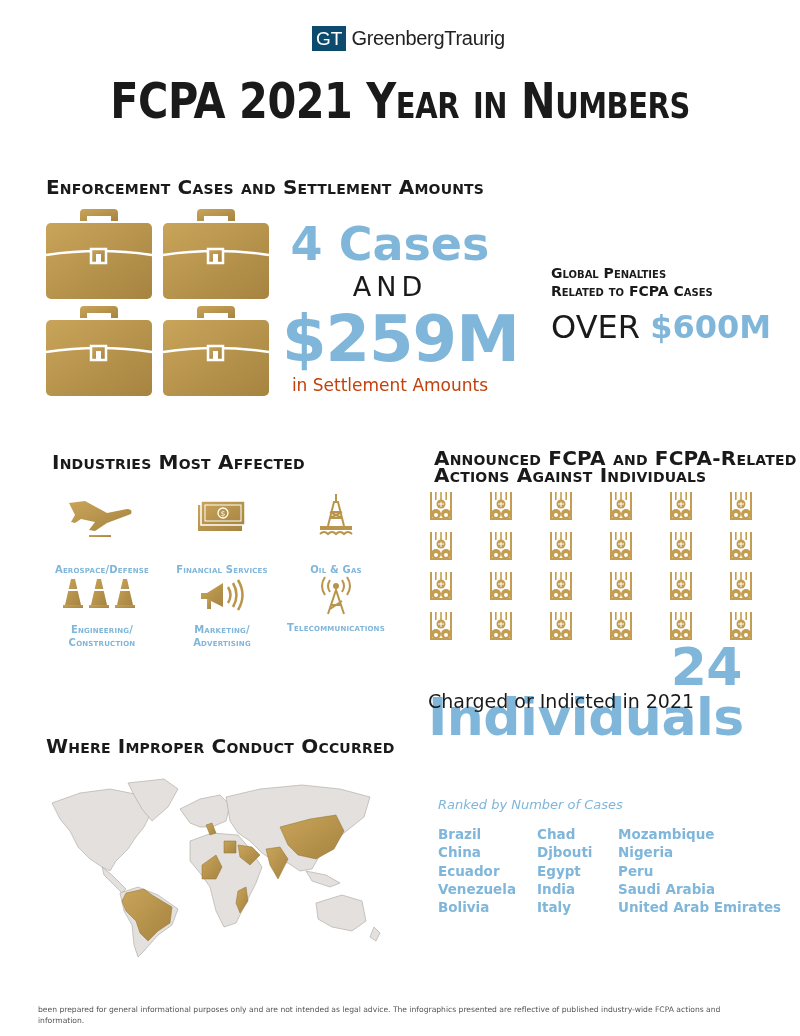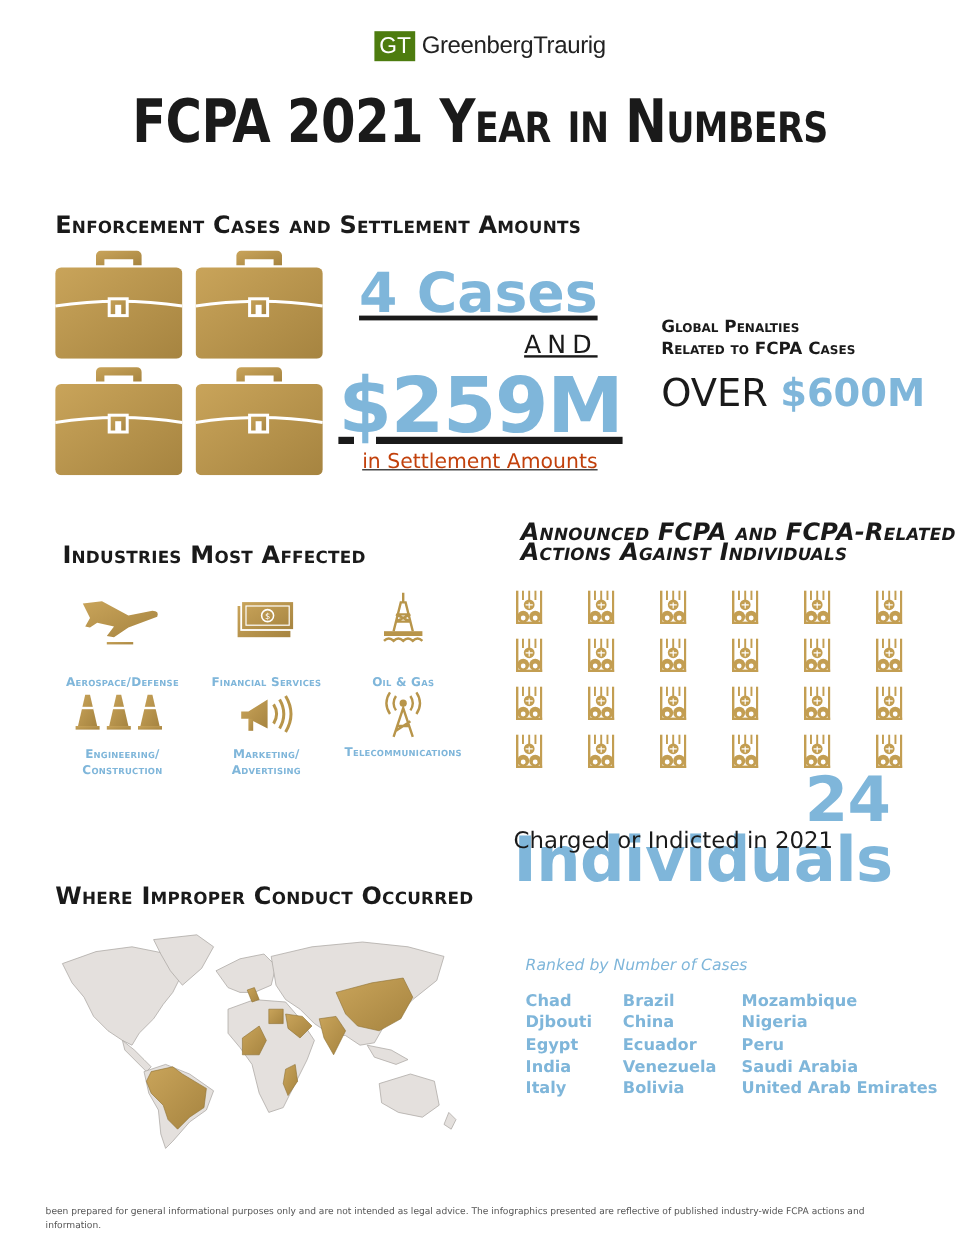--- a/index.html
+++ b/index.html
@@ -1,31 +1,31 @@
 <!DOCTYPE html>
 <html><head>
 <meta charset="utf-8">
 <style>
   html,body{margin:0;padding:0;background:#fff;}
   body{width:800px;height:1036px;position:relative;overflow:hidden;font-family:"DejaVu Sans",sans-serif;color:#1a1a1a;}
   .abs{position:absolute;}
 
   
   .logo{left:312px;top:26px;display:flex;align-items:center;gap:5px;}
-  .logo-box{background:#4d7c0f;color:#fff;font-family:"Liberation Sans",sans-serif;font-size:19px;padding:1px 4px;line-height:24px;height:25px;box-sizing:border-box;}
+  .logo-box{background:#0c4a6e;color:#fff;font-family:"Liberation Sans",sans-serif;font-size:19px;padding:1px 4px;line-height:24px;height:25px;box-sizing:border-box;}
   .logo-name{font-family:"Liberation Sans",sans-serif;font-size:20px;color:#222;letter-spacing:-0.3px;}
   .title{left:0;top:72px;width:800px;text-align:center;font-family:"DejaVu Sans Condensed","DejaVu Sans",sans-serif;font-size:50px;font-weight:bold;font-variant:small-caps;letter-spacing:-0.5px;color:#1a1a1a;transform:scaleX(0.92);}
 
   .sec-h{font-size:20px;font-variant:small-caps;font-weight:bold;letter-spacing:0.2px;color:#1a1a1a;}
 
   
   .brief{position:absolute;width:106px;height:92px;}
-  .cases{left:282px;top:218px;width:216px;text-align:right;text-decoration:underline;}
+  .cases{left:282px;top:218px;width:216px;text-align:center;}
   .cases .big1{font-size:46px;font-weight:bold;color:#7fb6da;line-height:52px;}
-  .cases .and{font-size:21px;letter-spacing:5px;color:#1a1a1a;line-height:34px;}
+  .cases .and{font-size:27px;letter-spacing:5px;color:#1a1a1a;line-height:34px;}
   .cases .big2{font-size:64px;font-weight:bold;color:#7fb6da;line-height:70px;letter-spacing:-1px;}
   .cases .sub{font-size:17px;color:#c2410c;line-height:22px;}
 
   .glob{left:551px;top:264px;}
   .glob .h{font-size:14px;font-weight:bold;font-variant:small-caps;line-height:18px;color:#1a1a1a;}
   .glob .v{font-size:32px;margin-top:8px;color:#1a1a1a;}
   .glob .v b{color:#7fb6da;}
 
   
   .ind{position:absolute;width:120px;text-align:center;}
@@ -169,21 +169,21 @@
 </div>
 <div class="ind" style="left:276px;top:575px;">
   <svg width="36" height="40" viewBox="0 0 36 40">
     <circle cx="18" cy="11" r="3" fill="#b8954a"></circle>
     <path d="M12 5 Q8 11 12 17 M24 5 Q28 11 24 17 M7 2 Q1 11 7 20 M29 2 Q35 11 29 20" stroke="#b8954a" stroke-width="2" fill="none"></path>
     <path d="M10 39 L18 15 L26 39 M13 30 h10 M12 34 L24 26" stroke="#b8954a" stroke-width="2" fill="none"></path>
   </svg>
   <div class="lbl" style="margin-top:6px">Telecommunications</div>
 </div>
 
-<div class="abs sec-h" style="left:434px;top:435px;line-height:17px;font-style:italic;">
+<div class="abs sec-h" style="left:434px;top:450px;line-height:17px;">
   <div>Announced FCPA and FCPA-Related</div>
   <div>Actions Against Individuals</div>
 </div>
 <div class="abs grid" id="prisoner-grid">
     <svg viewBox="0 0 22 28">
       <use href="#prisoner"></use>
     </svg>
     <svg viewBox="0 0 22 28">
       <use href="#prisoner"></use>
     </svg>
@@ -297,33 +297,33 @@
     <path d="M198 116 L206 112 L208 126 L200 138 L196 128 Z"></path>
 
     <path d="M226 74 L240 72 L248 84 L238 104 L230 90 Z"></path>
 
     <path d="M240 52 L270 44 L296 40 L304 56 L294 74 L276 84 L258 80 L248 70 Z"></path>
   </g>
 </svg>
 
 <div class="abs rank">Ranked by Number of Cases</div>
 <div class="abs cols">
+  <div class="col" style="width:99px">
+    <span>Brazil</span>
+    <span>China</span>
+    <span>Ecuador</span>
+    <span>Venezuela</span>
+    <span>Bolivia</span>
+  </div>
   <div class="col" style="width:81px">
     <span>Chad</span>
     <span>Djbouti</span>
     <span>Egypt</span>
     <span>India</span>
     <span>Italy</span>
-  </div>
-  <div class="col" style="width:99px">
-    <span>Brazil</span>
-    <span>China</span>
-    <span>Ecuador</span>
-    <span>Venezuela</span>
-    <span>Bolivia</span>
   </div>
   <div class="col">
     <span>Mozambique</span>
     <span>Nigeria</span>
     <span>Peru</span>
     <span>Saudi Arabia</span>
     <span>United Arab Emirates</span>
   </div>
 </div>
 

